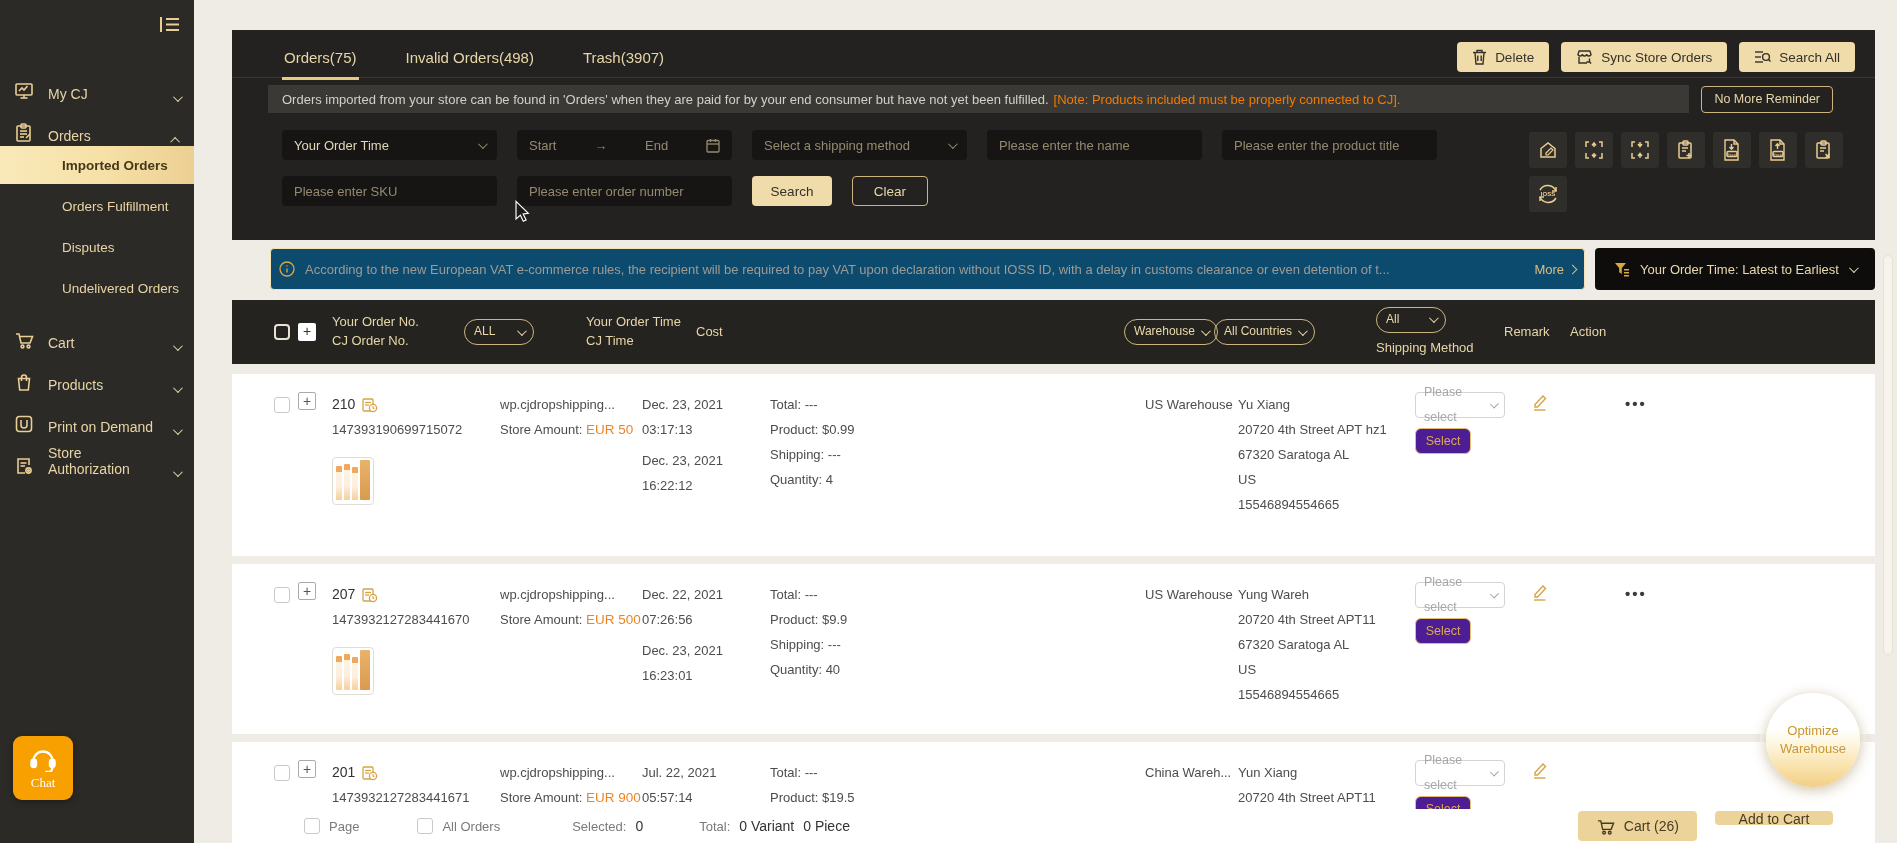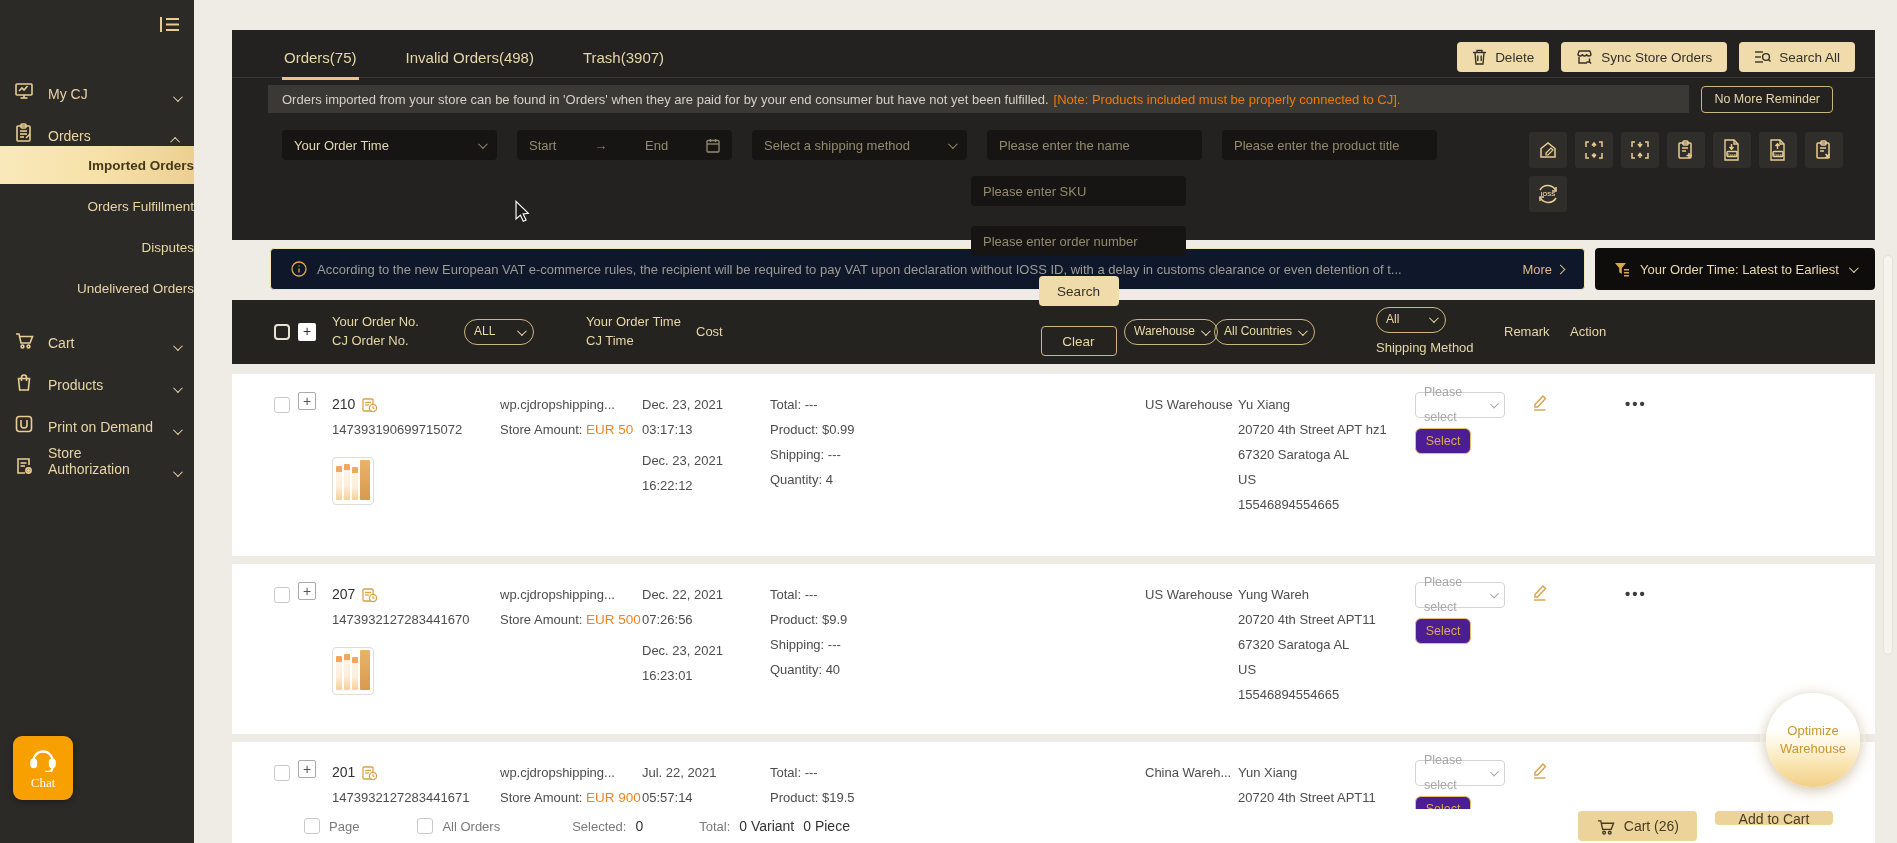--- a/index.html
+++ b/index.html
@@ -12,21 +12,21 @@
   }
   svg { display:block; }
 
   
   .sidebar { position:absolute; left:0; top:0; width:194px; height:843px; background:#2b2a27; z-index:10; }
   .burger { position:absolute; top:16px; right:14px; color:#e9cd93; cursor:pointer; }
   .nav { position:absolute; top:60px; left:0; right:0; }
   .nav-item { height:42px; display:flex; align-items:flex-end; gap:13px; padding:0 14px 0 13px; color:#e9d5a5; font-size:14px; cursor:pointer; }
   .nav-item .ic { width:22px; height:22px; display:flex; align-items:center; justify-content:center; color:#e9cd93; }
   .nav-item .lbl { flex:1; }
-  .sub-item { height:41px; display:flex; align-items:center; padding-left:46px; color:#e9d5a5; font-size:13.5px; cursor:pointer;justify-content:flex-end; }
+  .sub-item { height:41px; display:flex; align-items:center; padding-left:62px; color:#e9d5a5; font-size:13.5px; cursor:pointer; }
   .sub-item.active {
     height:38px; margin:2px 0;
     background:linear-gradient(90deg,#f9e9ba 0%,#f6e0a6 55%,#ecd092 100%);
     color:#44381a; font-weight:bold;
   }
   .chev { width:7px; height:7px; border-right:1.6px solid currentColor; border-bottom:1.6px solid currentColor; display:inline-block; }
   .chev.down { transform:rotate(45deg) translateY(-2px); }
   .chev.up   { transform:rotate(-135deg) translateY(-2px); }
   .chev.right{ transform:rotate(-45deg); }
 
@@ -48,39 +48,39 @@
              color:#34302a; font-size:13.5px; margin-left:12px; cursor:pointer; border:none; }
 
   .notice-row { margin:7px 42px 0 36px; display:flex; align-items:center; }
   .notice-strip { flex:1; background:#3b3935; height:28px; display:flex; align-items:center; padding:0 14px; font-size:13px; color:#d4d0c8;
                   white-space:nowrap; overflow:hidden; }
   .notice-note { color:#ef7b04; margin-left:5px; }
   .btn-reminder { height:27px; border:1px solid #cdb57e; border-radius:4px; background:transparent; color:#e7d6a8; font-size:12.5px;
                   padding:0 12px; margin-left:12px; white-space:nowrap; cursor:pointer; display:flex; align-items:center; }
 
   .filter-row { margin:17px 0 0 50px; display:flex; gap:20px; align-items:center; }
-  .filter-row.second { margin-top:16px;flex-direction:column; }
+  .filter-row.second { margin-top:16px; }
   .dk-box, .dk-input { width:215px; height:30px; background:#161513; border-radius:4px; border:none; color:#e3d7b8; font-size:13px;
     display:flex; align-items:center; justify-content:space-between; padding:0 12px; }
   .dk-box { cursor:pointer; }
   .dk-box .ph { color:#958a6f; }
   input.dk-input { outline:none; }
   input.dk-input::placeholder { color:#958a6f; }
   .date-box span { color:#958a6f; }
   .btn-search { width:80px; height:30px; background:#f0dcab; border:none; border-radius:4px; color:#34302a; font-size:13.5px; cursor:pointer; }
   .btn-clear  { width:76px; height:30px; background:transparent; border:1px solid #cdb57e; border-radius:4px; color:#e7d6a8; font-size:13.5px; cursor:pointer; }
 
   .icons-grid { position:absolute; top:102px; right:32px; display:grid; grid-template-columns:repeat(7,38px); gap:8px; }
   .tile { width:38px; height:36px; background:#302e2a; border-radius:3px; display:flex; align-items:center; justify-content:center;
           color:#e9cd93; cursor:pointer; }
 
   
   .vat-row { margin:8px 22px 0 76px; display:flex; gap:10px; height:42px; }
-  .vat-banner { flex:1; background:#0f172a; border:1px solid #f3e3b3; border-radius:4px; display:flex; align-items:center; gap:10px;
-                padding:0 20px; font-size:13px; color:#9e9b94; white-space:nowrap; overflow:hidden; }
+  .vat-banner { flex:1; background:#0c4a6e; border:1px solid #f3e3b3; border-radius:4px; display:flex; align-items:center; gap:10px;
+                padding:0 8px; font-size:13px; color:#9e9b94; white-space:nowrap; overflow:hidden; }
   .vat-banner .txt { overflow:hidden; text-overflow:ellipsis; flex:1; }
   .vat-more { color:#d8bc86; display:flex; align-items:center; gap:5px; cursor:pointer; white-space:nowrap; }
   .sort-pill { width:280px; background:#0e0d0b; border-radius:4px; color:#e9d9ae; font-size:13px; display:flex; align-items:center;
                justify-content:center; gap:10px; cursor:pointer; }
 
   
   .thead { margin:10px 22px 0 38px; height:64px; background:#252320; display:grid; align-items:center;
     grid-template-columns:24px 34px 132px 122px 110px 428px 90px 162px 128px 66px 90px;
     padding-left:42px; color:#e7d6a8; font-size:13px; line-height:1.45; }
   .pill { border:1px solid #cdb57e; border-radius:13px; height:26px; display:inline-flex; align-items:center; justify-content:space-between;

